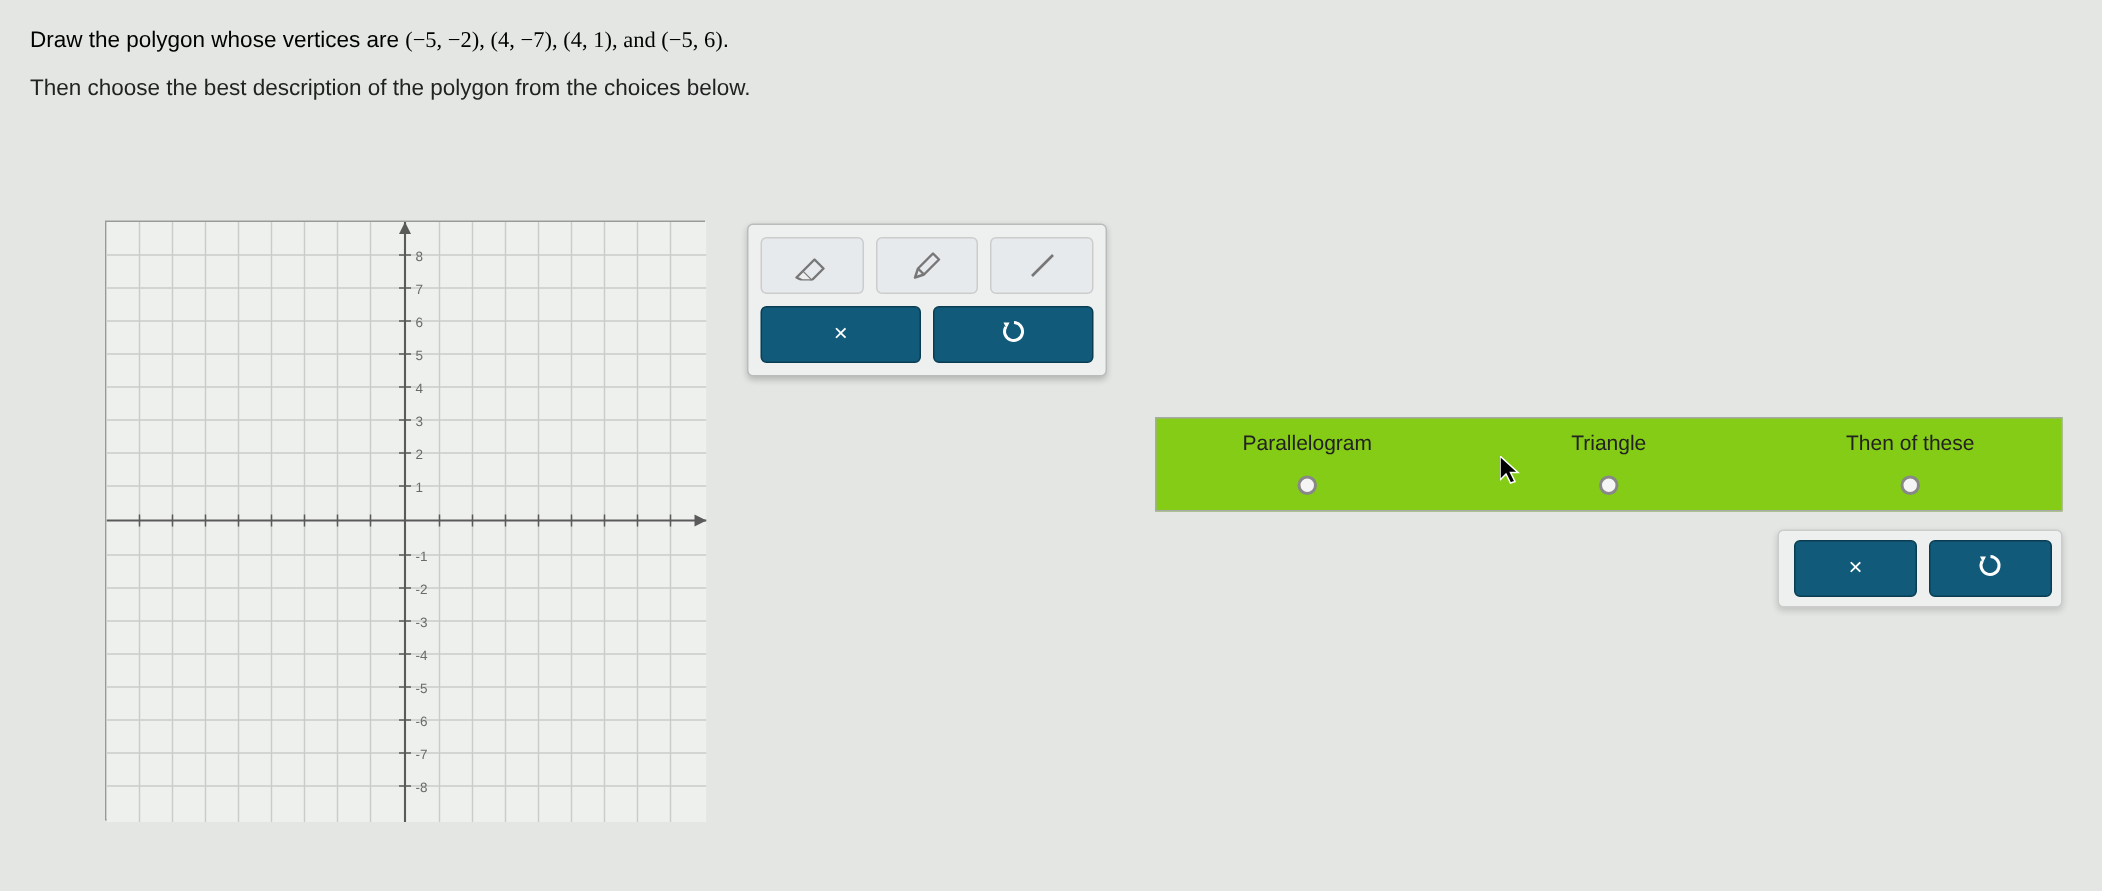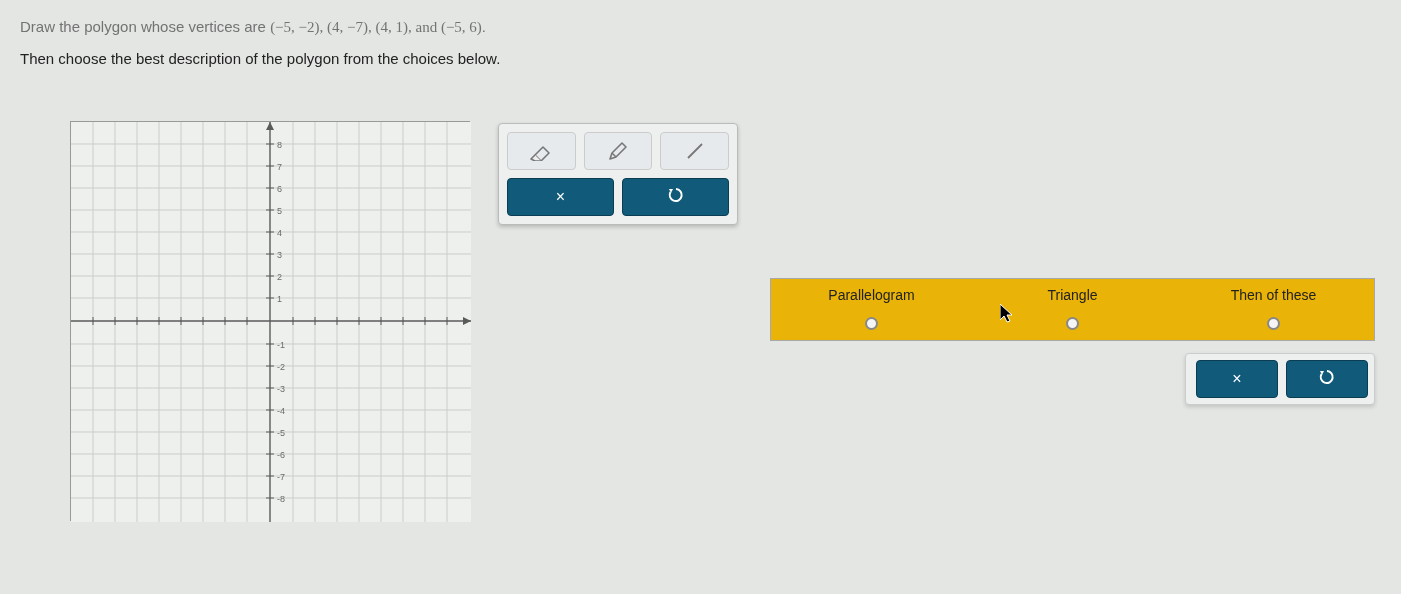--- a/index.html
+++ b/index.html
@@ -7,27 +7,27 @@
       font-family: Arial, Helvetica, sans-serif;
       background: #e3e6e3;
       width: 1401px;
       height: 594px;
       position: relative;
       color: #1a1a1a;
       padding: 18px 20px;
     }
     .question-line1 {
       font-size: 15px;
-      color: #737373;
+      color: #000000;
       margin-bottom: 14px;
     }
     .question-line2 {
       font-size: 15px;
       color: #222;
-      margin-bottom: 54px;
+      margin-bottom: 80px;
     }
     .main-row {
       display: flex;
       align-items: flex-start;
       gap: 28px;
     }
     .graph-area {
       width: 400px;
       height: 400px;
       background: #eef0ee;
@@ -77,21 +77,21 @@
       color: #fff;
       font-size: 16px;
     }
     .right-side {
       position: absolute;
       left: 770px;
       top: 278px;
       width: 605px;
     }
     .choice-panel {
-      background: #eab308;
+      background: #84cc16;
       border: 1px solid #a8a8a8;
       width: 100%;
       display: flex;
       padding: 8px 0 10px 0;
     }
     .choice-col {
       flex: 1;
       display: flex;
       flex-direction: column;
       align-items: center;

